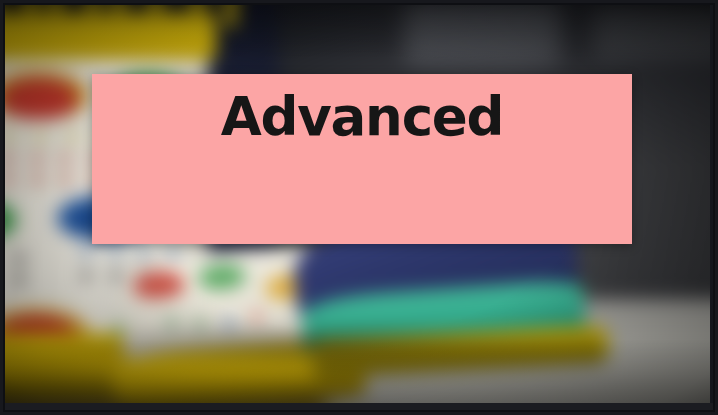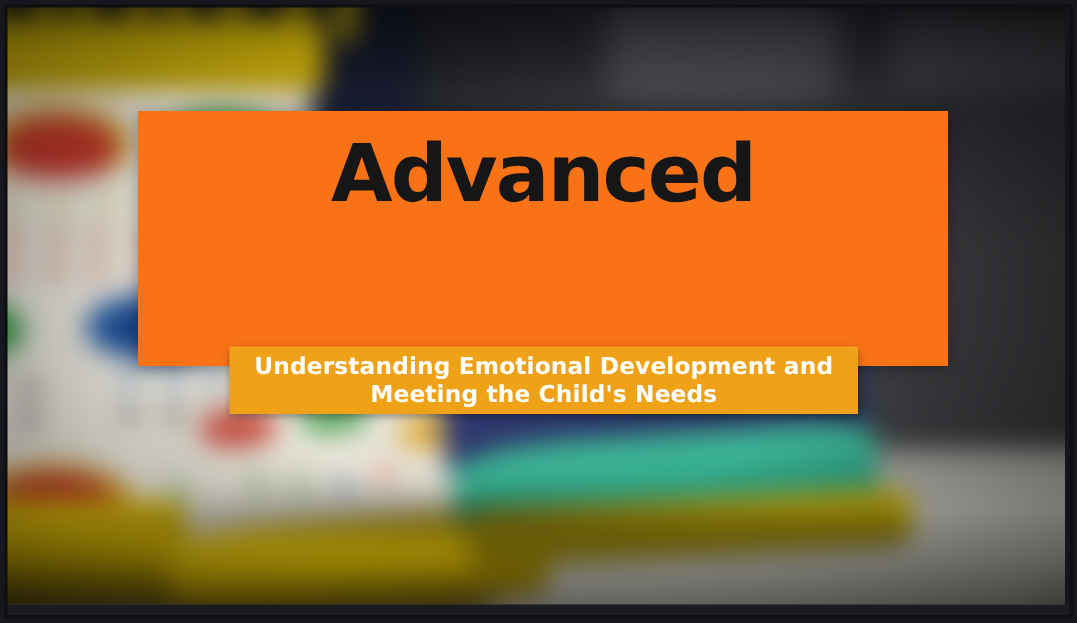--- a/index.html
+++ b/index.html
@@ -237,21 +237,21 @@
     background: #55565c;
   }
 
   
   .title-card {
     position: absolute;
     left: 92px;
     top: 74px;
     width: 540px;
     height: 170px;
-    background: #f97316;
+    background: #fca5a5;
     box-shadow: 0 2px 10px rgba(0,0,0,.32);
   }
   .title-text {
     position: absolute;
     left: 0; right: 0;
     top: 16px;
     text-align: center;
     color: #161616;
     font-family: "DejaVu Sans", "Liberation Sans", sans-serif;
     font-weight: 700;
@@ -380,20 +380,17 @@
 
     <div class="vignette"></div>
   </div>
 
   <div class="title-card">
     <div class="title-text">
       <span class="title-line">Advanced</span>
     </div>
   </div>
 
-  <div class="subtitle-banner">
-    <span class="subtitle-text">Understanding Emotional Development and Meeting the Child's Needs</span>
-  </div>
 
   <div class="bottom-bar"></div>
   <div class="bottom-hairline"></div>
   <div class="frame"></div>
 </div>
 
 </body></html>

